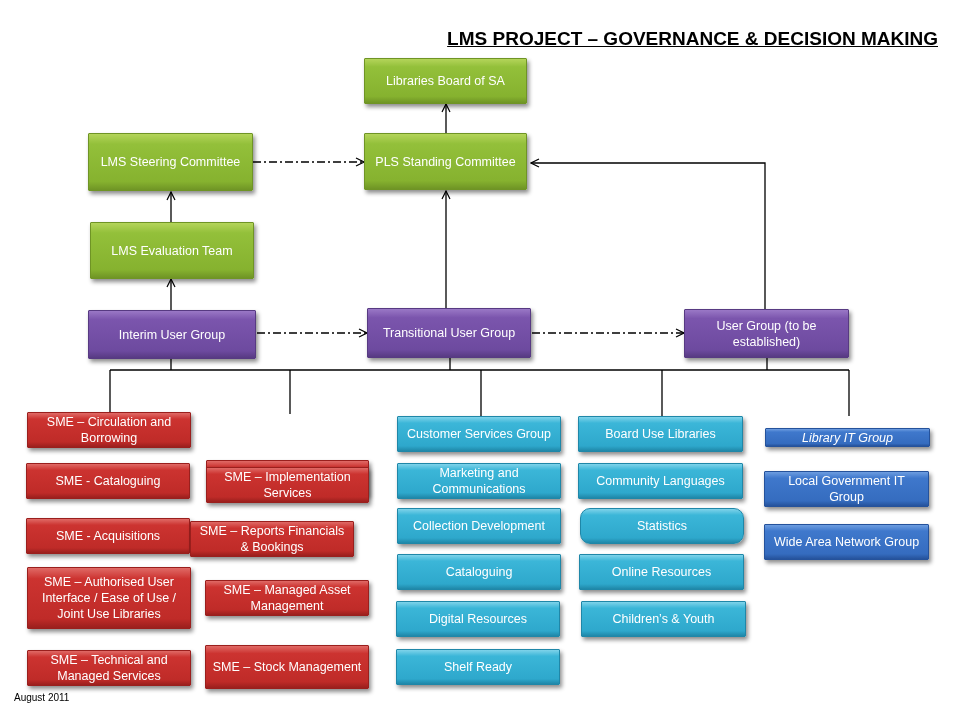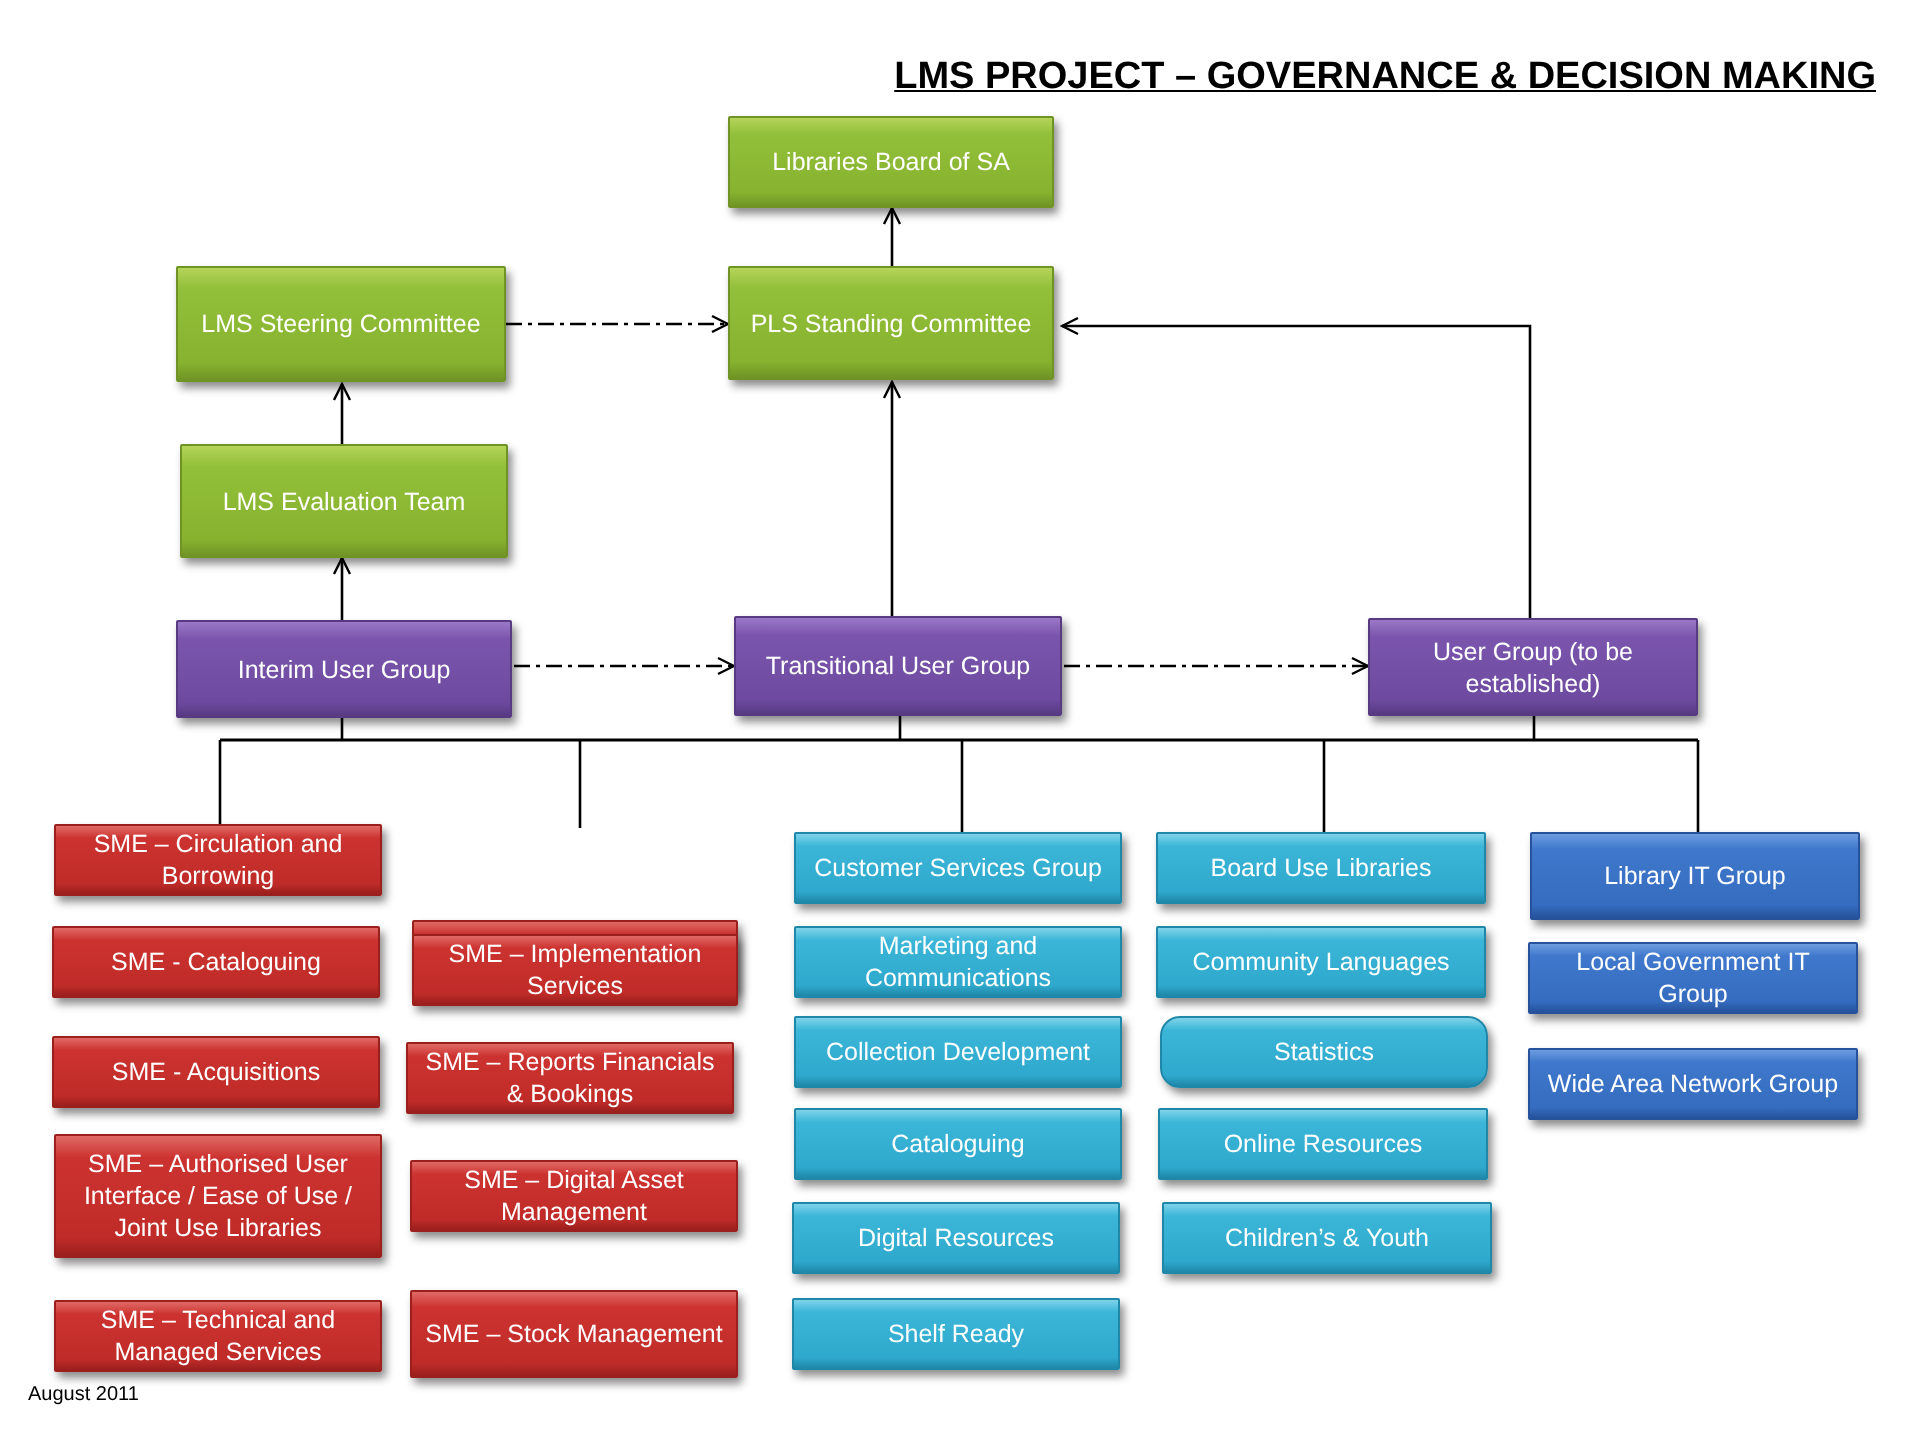--- a/index.html
+++ b/index.html
@@ -65,34 +65,34 @@
 <div class="node purple" style="left:684px;top:309px;width:165px;height:49px;">User Group (to be established)</div>
 
 <div class="node red" style="left:27px;top:412px;width:164px;height:36px;">SME – Circulation and Borrowing</div>
 <div class="node red" style="left:26px;top:463px;width:164px;height:36px;">SME - Cataloguing</div>
 <div class="node red" style="left:26px;top:518px;width:164px;height:36px;">SME - Acquisitions</div>
 <div class="node red" style="left:27px;top:567px;width:164px;height:62px;">SME – Authorised User Interface / Ease of Use / Joint Use Libraries</div>
 <div class="node red" style="left:27px;top:650px;width:164px;height:36px;">SME – Technical and Managed Services</div>
 
 <div class="node red" style="left:206px;top:434px;width:163px;height:36px;margin-top:26px;">SME - Serials</div>
 <div class="node red" style="left:206px;top:467px;width:163px;height:36px;">SME – Implementation Services</div>
-<div class="node red" style="left:203px;top:521px;width:164px;height:36px;">SME – Reports Financials &amp; Bookings</div>
-<div class="node red" style="left:205px;top:580px;width:164px;height:36px;">SME – Digital Asset Management</div>
+<div class="node red" style="left:190px;top:521px;width:164px;height:36px;">SME – Reports Financials &amp; Bookings</div>
+<div class="node red" style="left:205px;top:580px;width:164px;height:36px;">SME – Managed Asset Management</div>
 <div class="node red" style="left:205px;top:645px;width:164px;height:44px;">SME – Stock Management</div>
 
 <div class="node cyan" style="left:397px;top:416px;width:164px;height:36px;">Customer Services Group</div>
 <div class="node cyan" style="left:397px;top:463px;width:164px;height:36px;">Marketing and Communications</div>
 <div class="node cyan" style="left:397px;top:508px;width:164px;height:36px;">Collection Development</div>
 <div class="node cyan" style="left:397px;top:554px;width:164px;height:36px;">Cataloguing</div>
 <div class="node cyan" style="left:396px;top:601px;width:164px;height:36px;">Digital Resources</div>
 <div class="node cyan" style="left:396px;top:649px;width:164px;height:36px;">Shelf Ready</div>
 
 <div class="node cyan" style="left:578px;top:416px;width:165px;height:36px;">Board Use Libraries</div>
 <div class="node cyan" style="left:578px;top:463px;width:165px;height:36px;">Community Languages</div>
 <div class="node cyan" style="left:580px;top:508px;width:164px;height:36px;border-radius:10px;">Statistics</div>
 <div class="node cyan" style="left:579px;top:554px;width:165px;height:36px;">Online Resources</div>
 <div class="node cyan" style="left:581px;top:601px;width:165px;height:36px;">Children’s &amp; Youth</div>
 
-<div class="node blue" style="left:765px;top:416px;width:165px;height:44px;">Library IT Group</div>
+<div class="node blue" style="left:765px;top:428px;width:165px;height:19px;font-style:italic;">Library IT Group</div>
 <div class="node blue" style="left:764px;top:471px;width:165px;height:36px;">Local Government IT Group</div>
 <div class="node blue" style="left:764px;top:524px;width:165px;height:36px;">Wide Area Network Group</div>
 
 <div class="footer">August 2011</div>
 
 </body></html>

